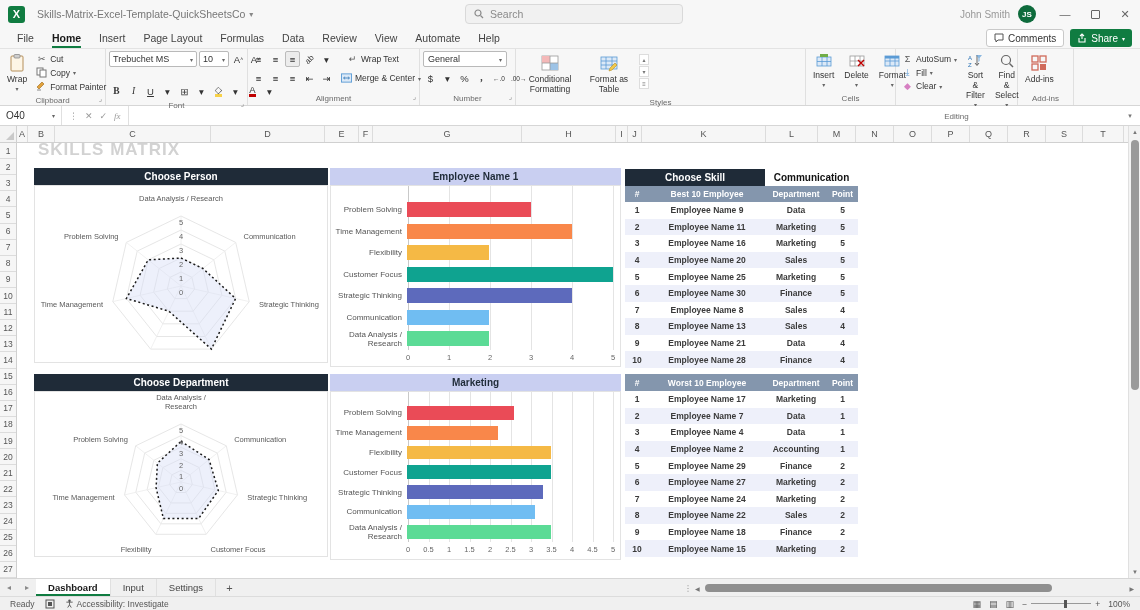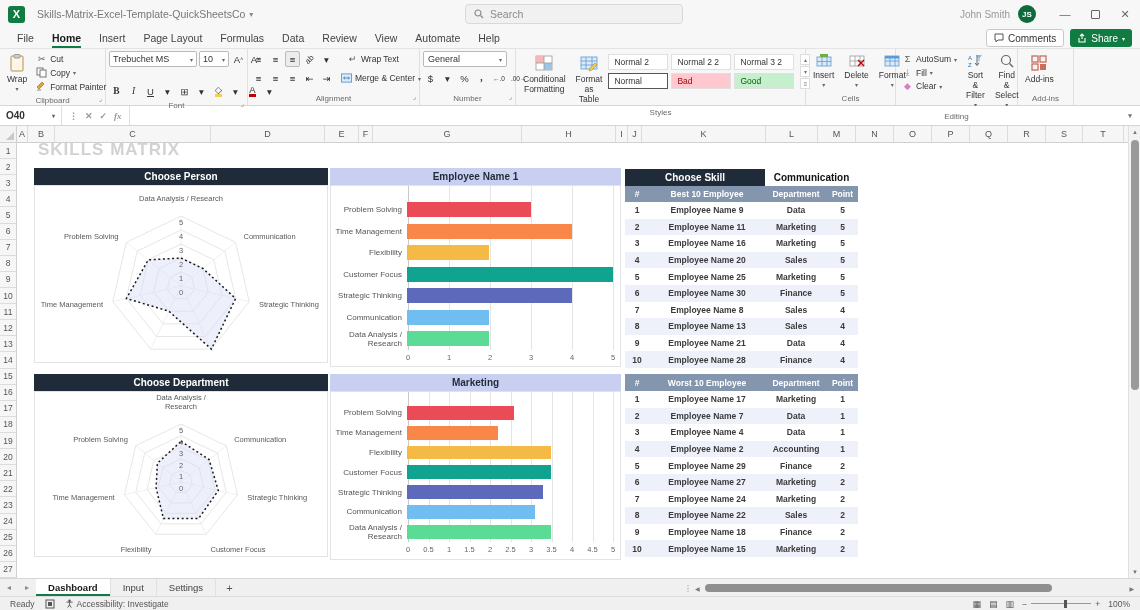--- a/index.html
+++ b/index.html
@@ -65,21 +65,21 @@
   .stylecell.bad { background:#ffc7ce; color:#9c0006; }
   .stylecell.good { background:#c6efce; color:#006100; }
   .stylegrid { display:grid; grid-template-columns:repeat(3,62px); grid-auto-rows:18px; gap:1px; padding-top:3px; }
   .stylescroll { display:flex; flex-direction:column; justify-content:center; gap:1px; padding:3px 1px 0 2px; }
   .stylescroll span { font-size:6px; color:#777; border:1px solid #ddd; width:10px; height:11px;
     display:flex; align-items:center; justify-content:center; background:#fff; }
   .icon16 { width:16px; height:16px; display:block; }
   .icon20 { width:20px; height:20px; display:block; }
 
   
-  .formulabar { height:20px; background:#fff; border-bottom:1px solid #d6d6d6; display:flex; align-items:center; flex:none;font-weight:bold; }
+  .formulabar { height:20px; background:#fff; border-bottom:1px solid #d6d6d6; display:flex; align-items:center; flex:none; }
   .namebox { width:62px; height:100%; display:flex; align-items:center; justify-content:space-between;
     padding:0 6px; font-size:10px; color:#333; border-right:1px solid #e0e0e0; }
   .fbicons { display:flex; align-items:center; gap:7px; padding:0 7px; border-right:1px solid #e0e0e0; height:100%; }
   .fbicons span { font-size:9px; color:#9a9a9a; }
   .fx { font-family:"Liberation Serif", serif; font-style:italic; font-size:11px; color:#555; }
   .formulafield { flex:1; height:100%; }
   .fbexp { width:20px; text-align:center; font-size:7px; color:#777; }
 
   
   .sheetarea { height:452px; position:relative; background:#fff; flex:none; }
@@ -354,28 +354,20 @@
           </svg>
           <span>Conditional Formatting</span>
         </div>
         <div class="bigbtn" style="width:52px">
           <svg class="icon20" viewBox="0 0 20 20">
             <rect x="2" y="4" width="16" height="12" fill="#dce9f7" stroke="#5b9bd5" stroke-width="0.8"></rect>
             <path d="M2 8h16M2 12h16M7 4v12M13 4v12" stroke="#5b9bd5" stroke-width="0.8"></path>
             <path d="M11 15l5-5 2 2-5 5-3 1z" fill="#f2c94c" stroke="#b58f2a" stroke-width="0.6"></path>
           </svg>
           <span>Format as Table</span>
-        </div>
-        <div class="stylegrid">
-          <div class="stylecell">Normal 2</div>
-          <div class="stylecell">Normal 2 2</div>
-          <div class="stylecell">Normal 3 2</div>
-          <div class="stylecell sel">Normal</div>
-          <div class="stylecell bad">Bad</div>
-          <div class="stylecell good">Good</div>
         </div>
         <div class="stylescroll">
           <span>▴</span>
           <span>▾</span>
           <span>≡</span>
         </div>
       </div>
       <div class="rgroup-label"><span>Styles</span></div>
     </div>
 

